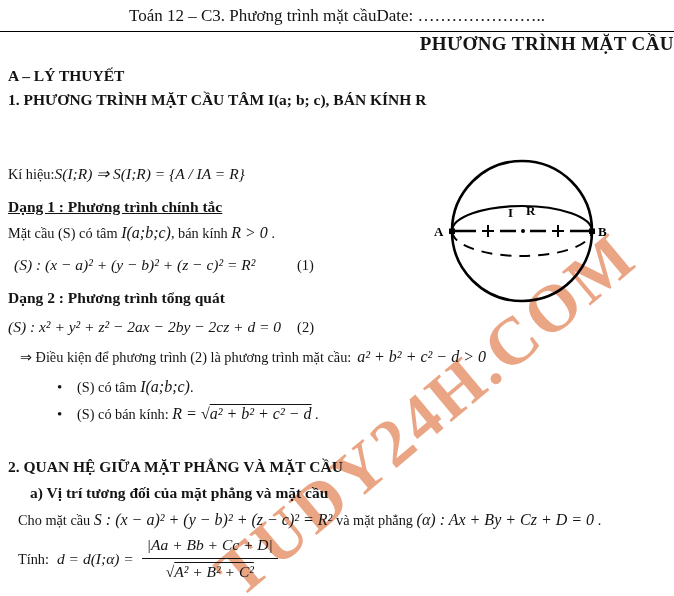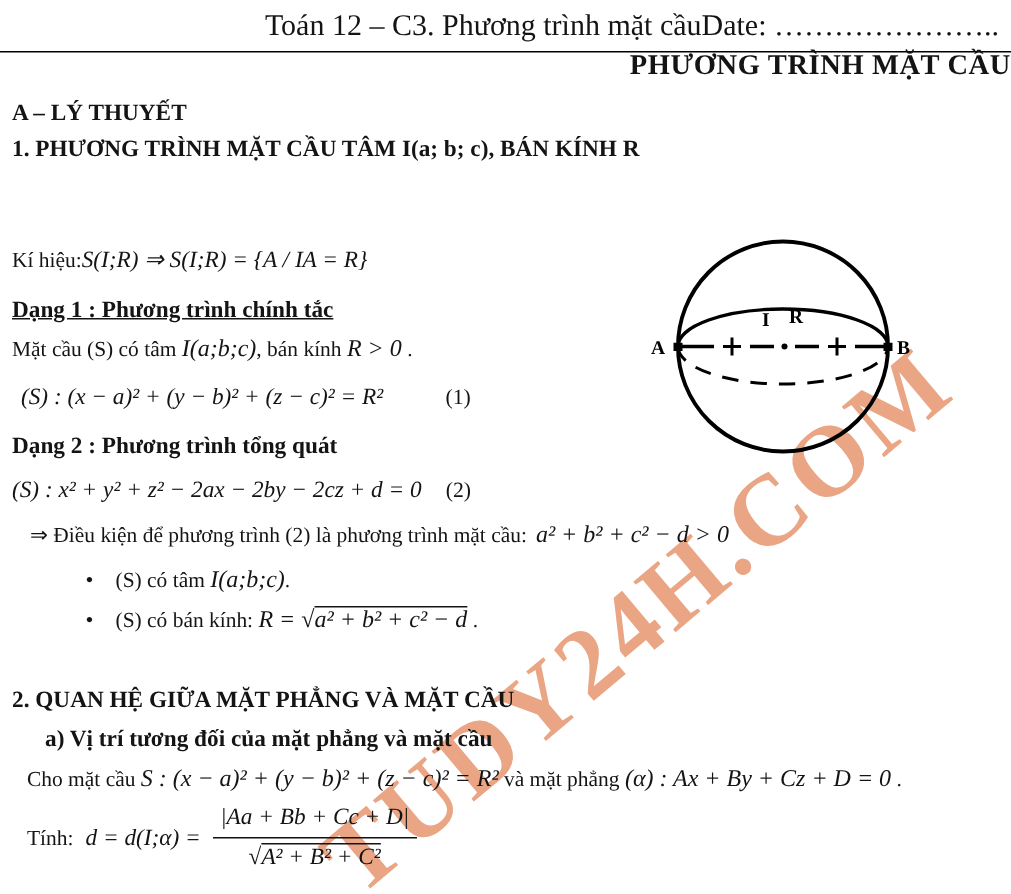--- a/index.html
+++ b/index.html
@@ -12,23 +12,23 @@
   .watermark {
     position:absolute; left:105px; top:368px; width:640px; height:92px;
     display:flex; align-items:center; justify-content:center;
     transform:rotate(-40deg);
     font-family:"Liberation Serif", serif; font-weight:bold; font-size:67px;
     letter-spacing:3px; z-index:0; white-space:nowrap; user-select:none;
   }
   
   .header {
     position:absolute; top:0; left:0; right:0; z-index:1;
-    display:flex; justify-content:flex-end;
+    display:flex; justify-content:center;
     padding:6px 8px 5px 8px; border-bottom:1.8px solid #000;
-    font-size:20px;
+    font-size:17px;
   }
   .title {
     position:absolute; top:33px; left:0; width:100%; z-index:1;
     margin:0; text-align:right; font-size:19px; font-weight:bold; letter-spacing:0.4px;
   }
   
   .line { position:absolute; z-index:1; font-size:14.3px; white-space:nowrap; line-height:20px; }
   .bold  { font-weight:bold; font-size:15.5px; }
   .math  { font-style:italic; font-size:16px; }
   .math-lg { font-style:italic; font-size:15.5px; }

